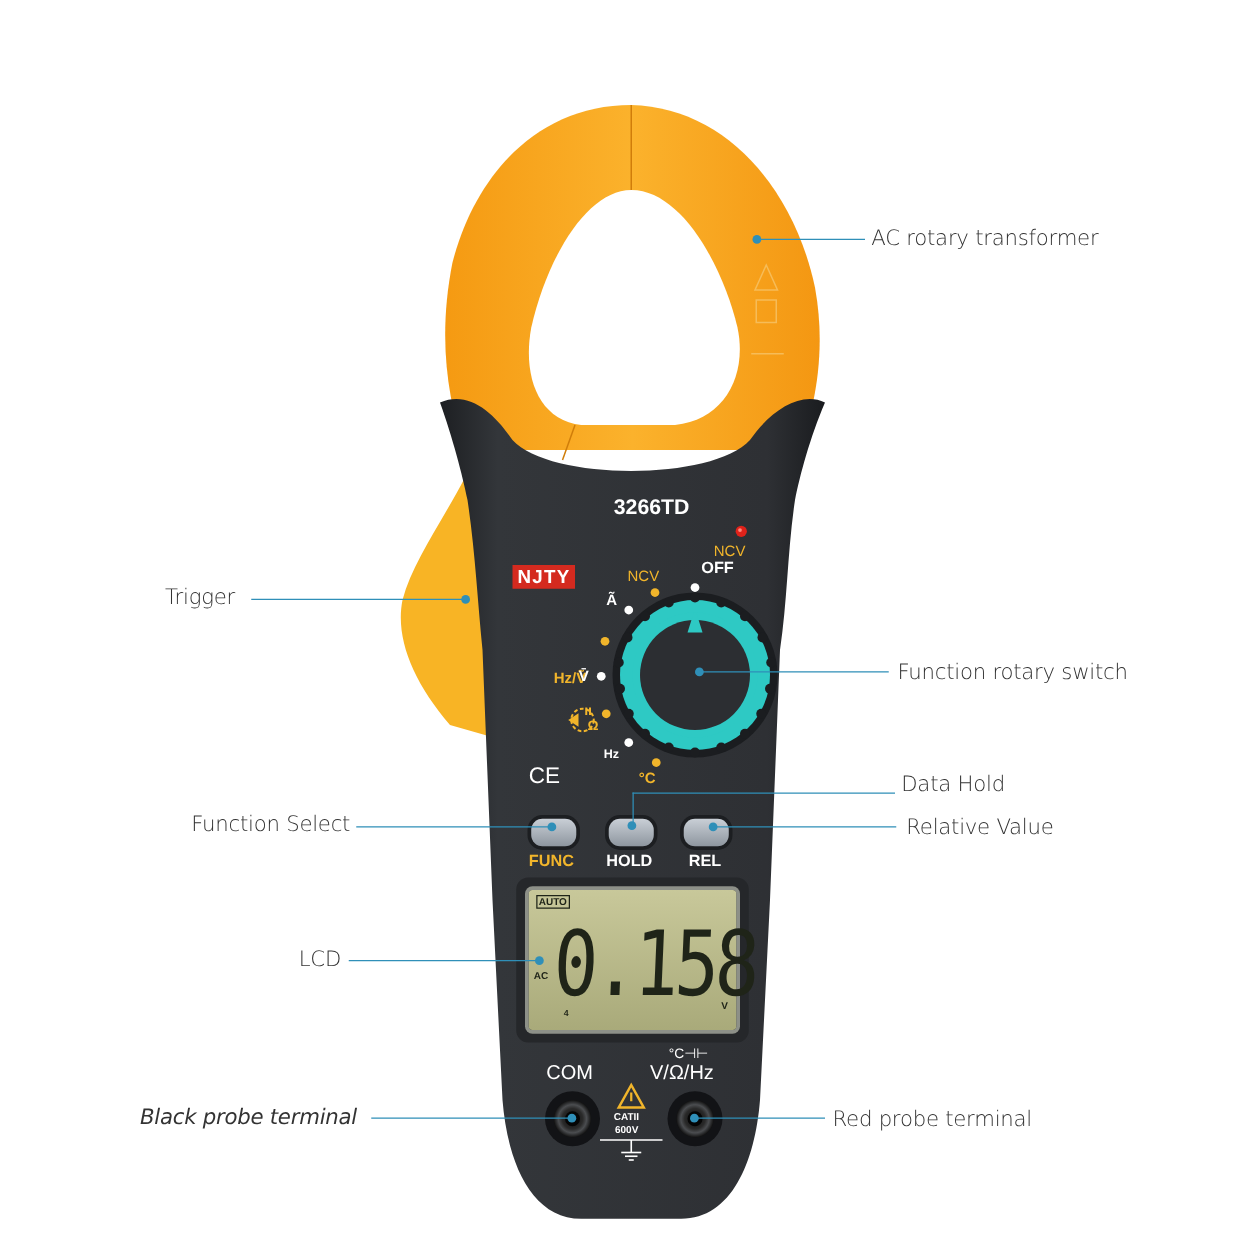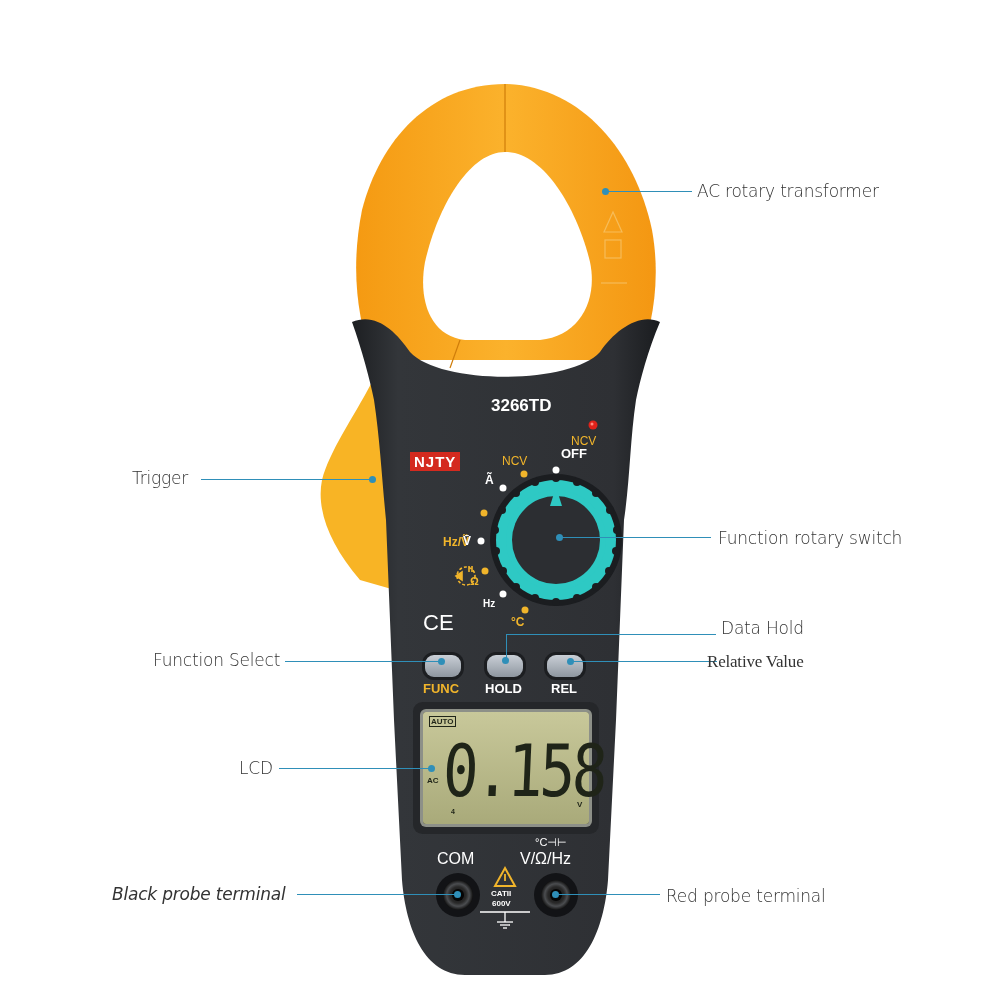--- a/index.html
+++ b/index.html
@@ -137,21 +137,21 @@
   <div class="dev-text" style="left:410px;top:452px;font-size:15px;color:#ffffff;background:#d42a1f;padding:1px 4px;letter-spacing:1px;">NJTY</div>
   <div class="dev-text" style="left:571px;top:434px;font-size:12px;color:#f1b52b;font-weight:normal;">NCV</div>
   <div class="dev-text" style="left:541px;top:446px;font-size:13px;color:#ffffff;margin-left:20px;">OFF</div>
   <div class="dev-text" style="left:502px;top:454px;font-size:12px;color:#f1b52b;font-weight:normal;">NCV</div>
   <div class="dev-text" style="left:485px;top:473px;font-size:12px;color:#ffffff;">Ã</div>
   <div class="dev-text" style="left:443px;top:535px;font-size:12px;color:#f1b52b;">Hz/Ṽ</div>
   <div class="dev-text" style="left:463px;top:534px;font-size:12px;color:#ffffff;">V̄</div>
   <div class="dev-text" style="left:470px;top:575px;font-size:11px;color:#f1b52b;">Ω</div>
   <div class="dev-text" style="left:483px;top:598px;font-size:10px;color:#ffffff;text-align:right;">Hz</div>
   <div class="dev-text" style="left:511px;top:615px;font-size:12px;color:#f1b52b;">°C</div>
-  <div class="dev-text" style="left:423px;top:610px;font-size:22px;color:#ffffff;font-weight:normal;">CE</div>
+  <div class="dev-text" style="left:423px;top:610px;font-size:18px;color:#ffffff;font-weight:normal;">CE</div>
 
   <div class="btn" style="left:425px;top:655px;"></div>
   <div class="btn" style="left:487px;top:655px;"></div>
   <div class="btn" style="left:547px;top:655px;"></div>
   <div class="dev-text" style="left:423px;top:681px;font-size:13px;color:#f1b52b;">FUNC</div>
   <div class="dev-text" style="left:485px;top:681px;font-size:13px;color:#ffffff;">HOLD</div>
   <div class="dev-text" style="left:551px;top:681px;font-size:13px;color:#ffffff;">REL</div>
 
   <div class="lcd">
     <div class="lcd-small" style="left:6px;top:4px;font-size:8px;border:1px solid #1f2418;padding:0 1px;">AUTO</div>
@@ -183,21 +183,21 @@
   <div class="lead" style="left:506px;top:634px;width:210px;"></div>
   <div class="dot" style="left:502px;top:657px;"></div>
   <div class="label" style="left:721px;top:618px;">Data Hold</div>
 
   <div class="label" style="left:153px;top:650px;text-align:center;">Function Select</div>
   <div class="lead" style="left:285px;top:661px;width:156px;"></div>
   <div class="dot" style="left:438px;top:658px;"></div>
 
   <div class="dot" style="left:567px;top:658px;"></div>
   <div class="lead" style="left:571px;top:661px;width:146px;"></div>
-  <div class="label" style="left:707px;top:652px;font-family:Liberation Serif, serif;">Relative Value</div>
+  <div class="label" style="left:725px;top:652px;">Relative Value</div>
 
   <div class="label" style="left:239px;top:758px;">LCD</div>
   <div class="lead" style="left:279px;top:768px;width:152px;"></div>
   <div class="dot" style="left:428px;top:765px;"></div>
 
   <div class="label" style="left:112px;top:884px;font-style:italic;">Black probe terminal</div>
   <div class="lead" style="left:297px;top:894px;width:160px;"></div>
   <div class="dot" style="left:454px;top:891px;"></div>
 
   <div class="dot" style="left:552px;top:891px;"></div>

